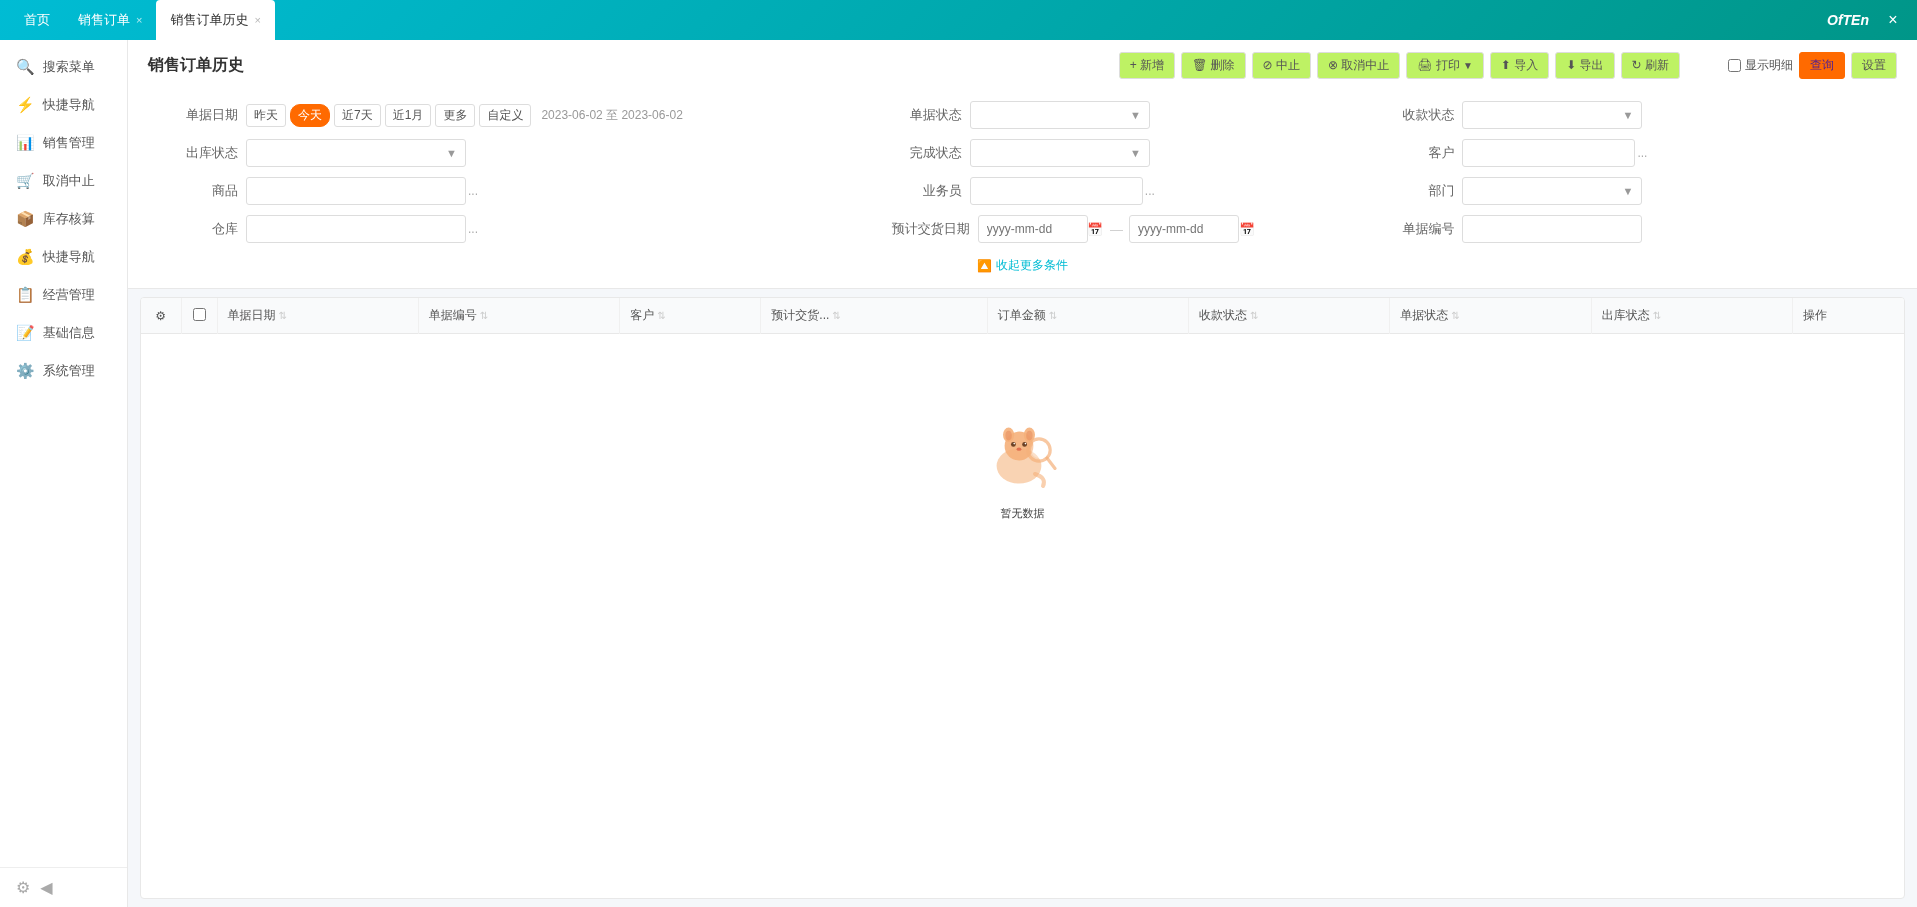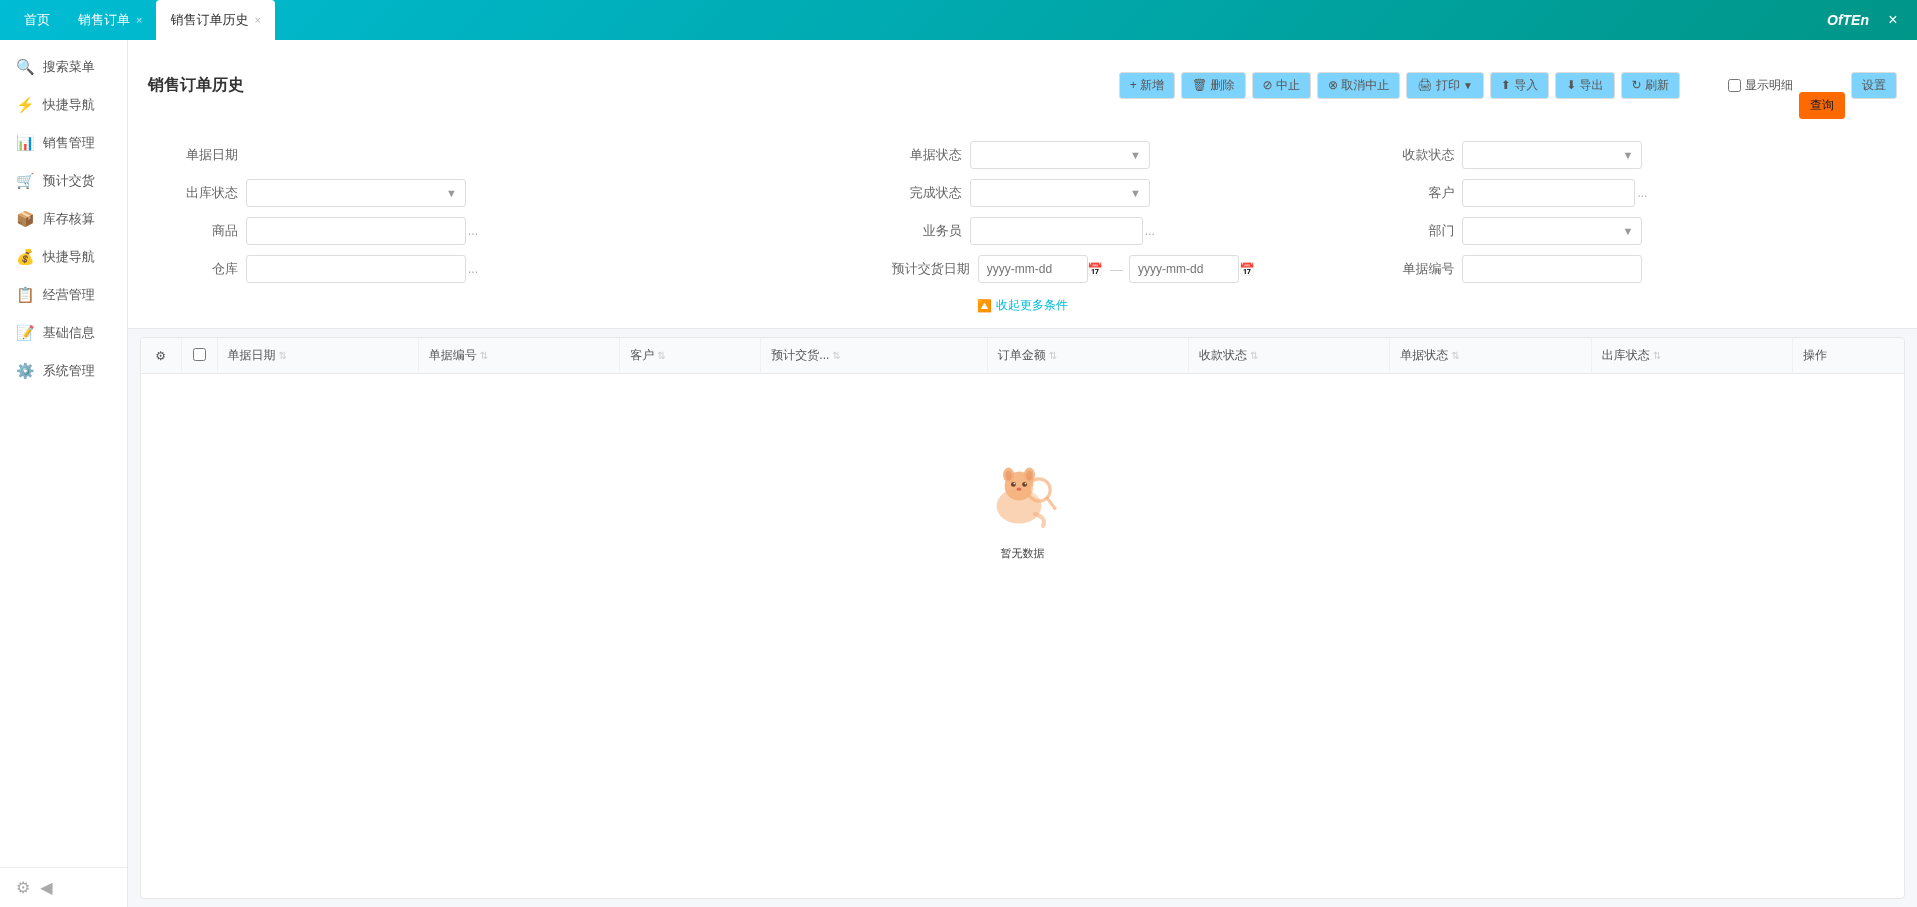--- a/index.html
+++ b/index.html
@@ -122,31 +122,30 @@
       align-items: center;
       gap: 6px;
     }
     .toolbar-btn {
       display: flex;
       align-items: center;
       gap: 3px;
       padding: 4px 10px;
       border: 1px solid #ddd;
       border-radius: 3px;
-      background: #7dd3fc;
+      background: #bef264;
       color: #555;
       cursor: pointer;
       font-size: 12px;
       white-space: nowrap;
     }
     .toolbar-btn.primary {
       background: #ff6a00;
       border-color: #ff6a00;
-      color: #0f172a;
-      margin-top: 40px;
+      color: #4c1d95;
     }
 
     
     .filter-area {
       padding: 10px 20px 8px 20px;
       background: #fff;
       flex-shrink: 0;
     }
     .filter-row {
       display: flex;
@@ -375,21 +374,21 @@
     <div class="sidebar-item">
       <span class="icon">⚡</span>
       <span>快捷导航</span>
     </div>
     <div class="sidebar-item">
       <span class="icon">📊</span>
       <span>销售管理</span>
     </div>
     <div class="sidebar-item">
       <span class="icon">🛒</span>
-      <span>预计交货</span>
+      <span>取消中止</span>
     </div>
     <div class="sidebar-item">
       <span class="icon">📦</span>
       <span>库存核算</span>
     </div>
     <div class="sidebar-item">
       <span class="icon">💰</span>
       <span>快捷导航</span>
     </div>
     <div class="sidebar-item">
@@ -434,20 +433,29 @@
           <button class="toolbar-btn primary">查询</button>
           <button class="toolbar-btn">设置</button>
         </div>
       </div>
 
       <div class="filter-area">
 
         <div class="filter-row">
           <div class="filter-group" style="flex:1.5;">
             <span class="filter-label">单据日期</span>
+            <div class="date-shortcuts">
+              <button class="date-btn">昨天</button>
+              <button class="date-btn active">今天</button>
+              <button class="date-btn">近7天</button>
+              <button class="date-btn">近1月</button>
+              <button class="date-btn">更多</button>
+              <button class="date-btn">自定义</button>
+              <span class="date-range">2023-06-02 至 2023-06-02</span>
+            </div>
           </div>
           <div class="filter-group">
             <span class="filter-label">单据状态</span>
             <div class="select-control" style="min-width:180px;">
               <span></span>
               <span class="chevron">▼</span>
             </div>
           </div>
           <div class="filter-group">
             <span class="filter-label">收款状态</span>

